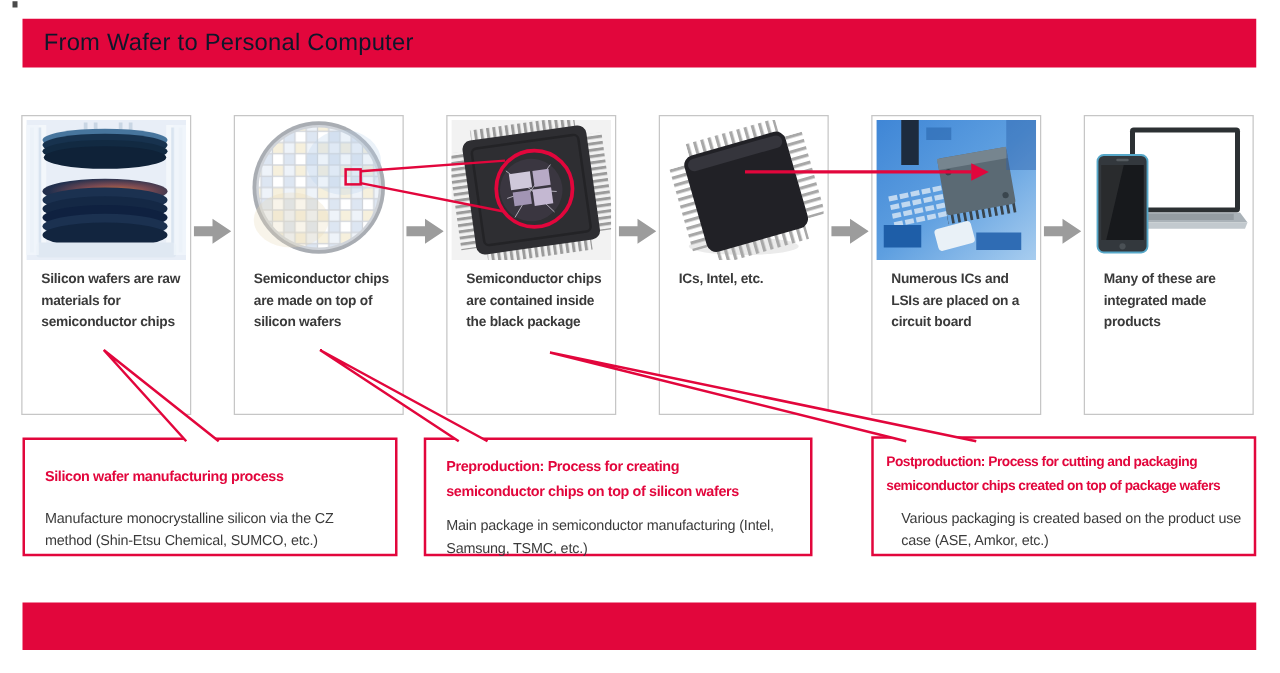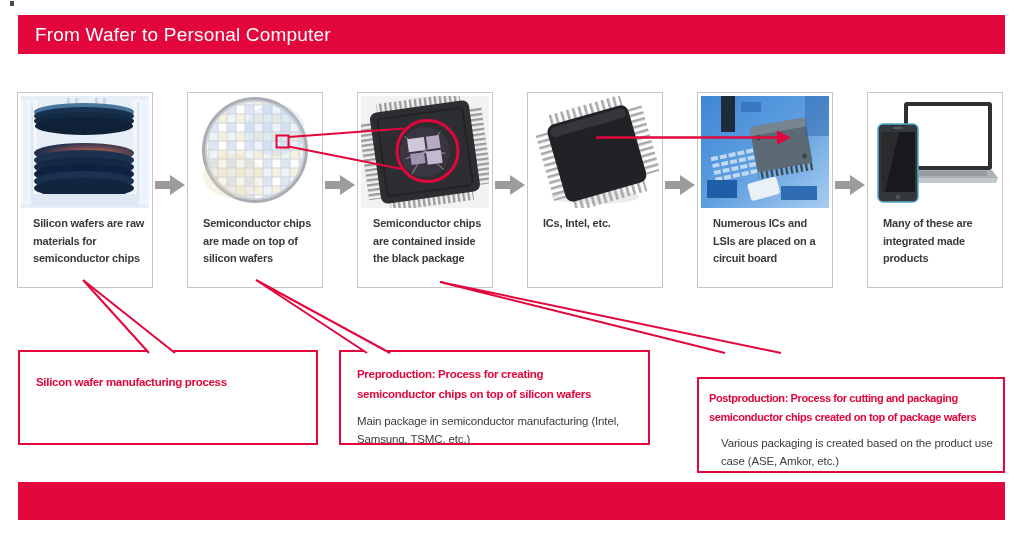--- a/index.html
+++ b/index.html
@@ -1,37 +1,37 @@
 <!DOCTYPE html>
 <html><head>
 <meta charset="utf-8">
 <style>
   html,body{margin:0;padding:0;background:#fff;}
   .canvas{position:relative;width:1024px;height:538px;background:#fff;overflow:hidden;
           font-family:"Liberation Sans","DejaVu Sans",sans-serif;color:#3b3b3b;}
   .artifact{position:absolute;left:10px;top:1px;width:4px;height:5px;background:#4a4a4a;}
   .title-bar{position:absolute;left:18px;top:15px;width:987px;height:39px;background:#E2063C;
-             color:#ffffff;font-size:19px;line-height:39px;padding-left:17px;box-sizing:border-box;
+             color:#0f172a;font-size:19px;line-height:39px;padding-left:17px;box-sizing:border-box;
              letter-spacing:.2px;}
   .footer-bar{position:absolute;left:18px;top:482px;width:987px;height:38px;background:#E2063C;}
-  .step-box{position:absolute;top:92px;width:136px;height:196px;background:#fff;
+  .step-box{position:absolute;top:92px;width:136px;height:240px;background:#fff;
             border:1px solid #c6c6c6;box-sizing:border-box;}
   .step-img{position:absolute;left:3px;top:3px;width:128px;height:112px;overflow:hidden;}
   .step-caption{position:absolute;left:0;top:122px;padding:0 4px 0 15px;font-size:11px;
                 font-weight:bold;line-height:17.5px;letter-spacing:-.2px;color:#3a3a3a;}
   .flow-arrow{position:absolute;top:174px;width:30px;height:22px;}
   .callout{position:absolute;top:350px;background:#fff;border:2px solid #E2063C;
            box-sizing:border-box;padding:12px 16px;}
   .callout-title{color:#E2063C;font-weight:bold;font-size:11.5px;line-height:20px;
                  letter-spacing:-.3px;white-space:nowrap;}
   .callout-body{font-size:11.5px;line-height:18px;letter-spacing:-.15px;color:#3b3b3b;
                 margin-top:8px;}
   .callout--c1 .callout-title{margin-top:8px;}
   .callout--c1 .callout-body{margin-top:14px;}
-  .callout--c3{top:349px;padding:10px 10px;margin-top:28px;}
+  .callout--c3{top:349px;padding:10px 10px;}
   .callout--c3 .callout-title{font-size:11px;letter-spacing:-.4px;line-height:19px;}
   .callout--c3 .callout-body{padding-left:12px;margin-top:7px;}
   .overlay{position:absolute;left:0;top:0;width:1024px;height:538px;pointer-events:none;z-index:30;}
 </style>
 </head>
 <body>
 
 <div class="canvas">
 
   <div class="artifact"></div>
@@ -266,20 +266,21 @@
         <path d="M10,36 L28,36 L14,96 L10,96 Z" fill="#ffffff" opacity="0.08"></path>
         <rect x="22" y="31" width="10" height="2" rx="1" fill="#555b60"></rect>
         <circle cx="27" cy="101" r="2.5" fill="#4a5055"></circle>
       </svg>
     </div>
     <div class="step-caption">Many of these are integrated made products</div>
   </div>
 
   <div class="callout callout--c1" style="left:18px;width:300px;height:95px">
     <div class="callout-title">Silicon wafer manufacturing process</div>
+    <div class="callout-body">Manufacture monocrystalline silicon via the CZ method (Shin-Etsu Chemical, SUMCO, etc.)</div>
   </div>
 
   <div class="callout callout--c2" style="left:339px;width:311px;height:95px">
     <div class="callout-title">
       <div>Preproduction: Process for creating</div>
       <div>semiconductor chips on top of silicon wafers</div>
     </div>
     <div class="callout-body">Main package in semiconductor manufacturing (Intel, Samsung, TSMC, etc.)</div>
   </div>
 

